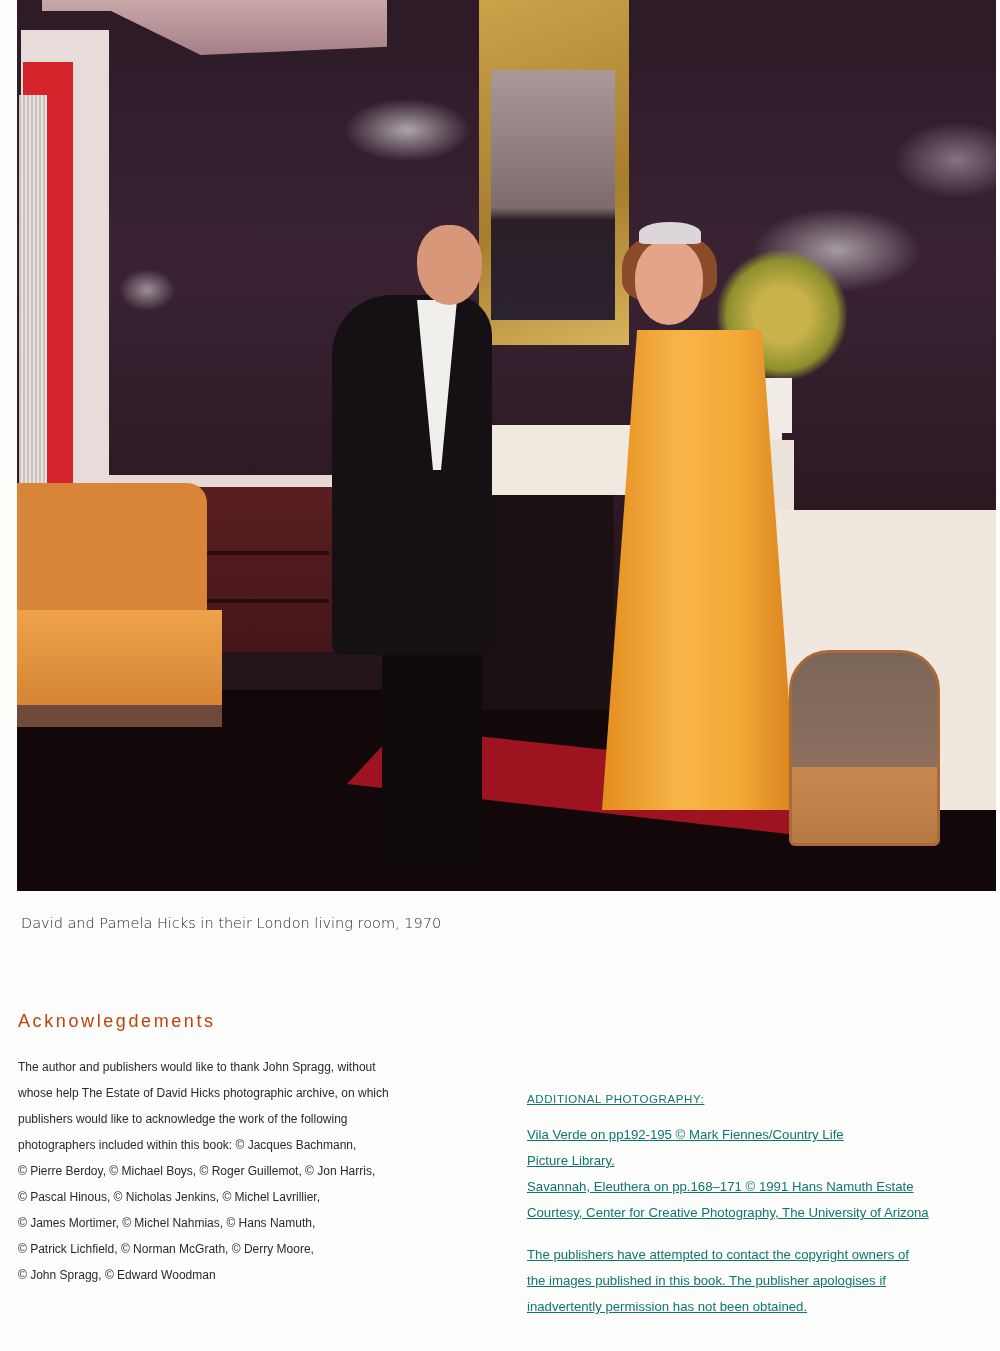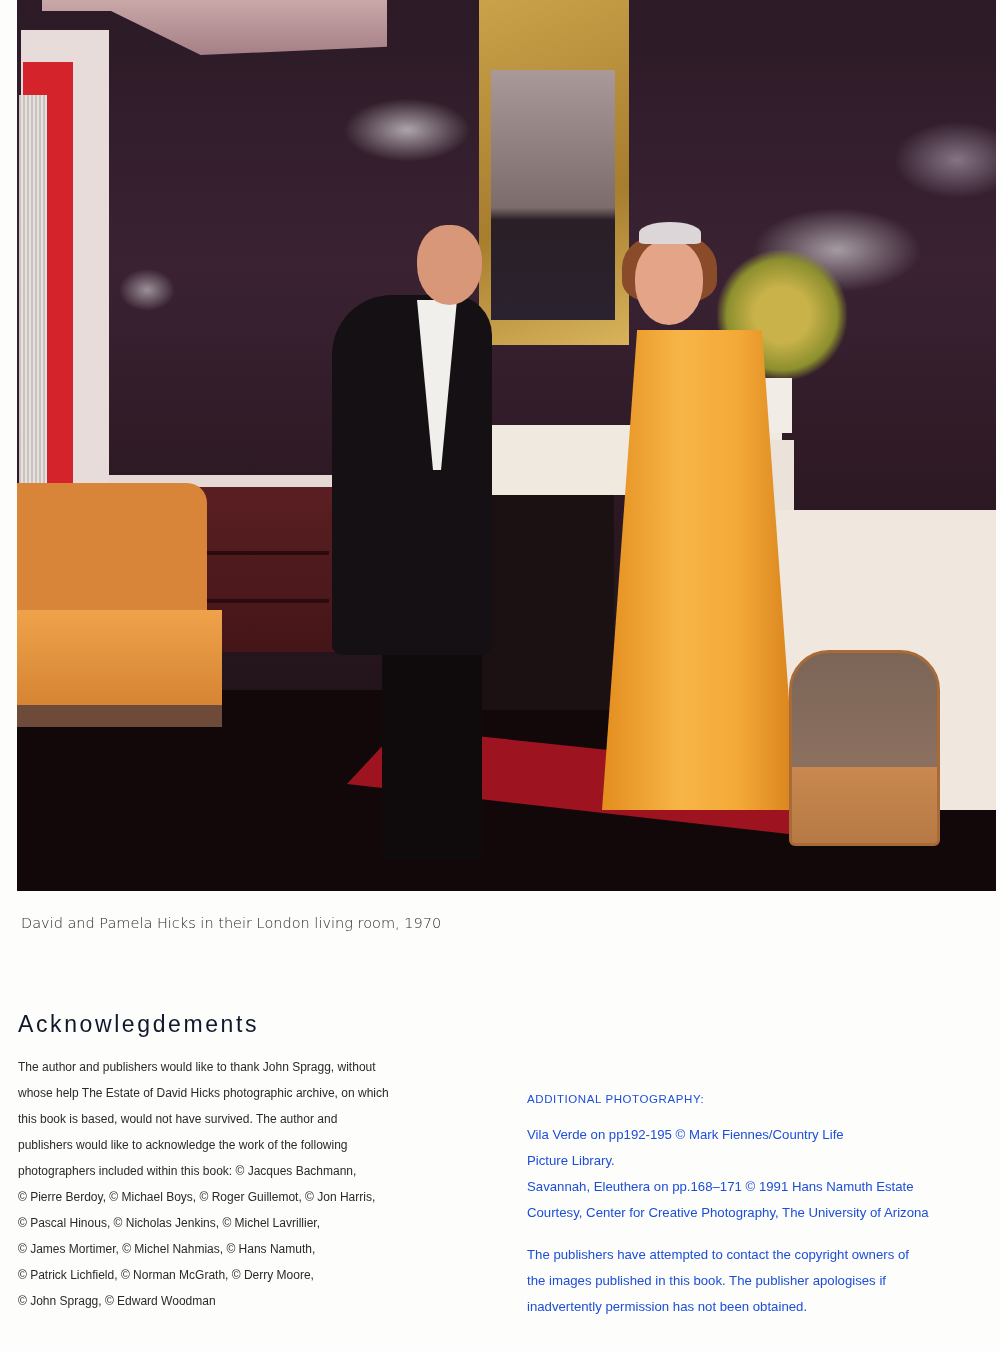--- a/index.html
+++ b/index.html
@@ -86,31 +86,31 @@
     border-radius: 40px 40px 6px 6px; border: 3px solid #a86a36; }
 
   
   .caption {
     position: absolute; left: 17px; top: 911px; margin: 4px;
     font-family: "DejaVu Sans", sans-serif; font-size: 14.5px; color: #2a2a2a;
     letter-spacing: 0; font-weight: 300;
   }
   .heading {
     position: absolute; left: 18px; top: 1011px; margin: 0;
-    font-family: "Liberation Sans", sans-serif; font-size: 23px; font-weight: normal;
-    letter-spacing: 2.6px; color: #0f172a;
+    font-family: "Liberation Sans", sans-serif; font-size: 18px; font-weight: normal;
+    letter-spacing: 2.6px; color: #c2410c;
   }
   .col-left {
     position: absolute; left: 18px; top: 1054px; width: 470px;
     font-size: 12px; line-height: 26px; color: #2a2a2a;
   }
   .col-left .line { display: block; white-space: nowrap; }
   .col-right {
     position: absolute; left: 527px; top: 1086px; width: 460px;
-    font-size: 13.2px; line-height: 26px; color: #1d4ed8;
+    font-size: 13.2px; line-height: 26px; color: #0f766e; text-decoration: underline;
   }
   .col-right .label { display: block; font-size: 11.5px; letter-spacing: 0.6px; margin-bottom: 10px; }
   .col-right .line { display: block; white-space: nowrap; }
   .col-right .notice { margin-top: 16px; }
 </style>
 </head>
 <body>
 
 <div class="photo">
   <div class="wall"></div>
@@ -142,21 +142,20 @@
   <div class="basket"></div>
 </div>
 
 <p class="caption">David and Pamela Hicks in their London living room, 1970</p>
 
 <h2 class="heading">Acknowlegdements</h2>
 
 <div class="col-left">
   <span class="line">The author and publishers would like to thank John Spragg, without</span>
   <span class="line">whose help The Estate of David Hicks photographic archive, on which</span>
-  <span class="line">this book is based, would not have survived. The author and</span>
   <span class="line">publishers would like to acknowledge the work of the following</span>
   <span class="line">photographers included within this book: © Jacques Bachmann,</span>
   <span class="line">© Pierre Berdoy, © Michael Boys, © Roger Guillemot, © Jon Harris,</span>
   <span class="line">© Pascal Hinous, © Nicholas Jenkins, © Michel Lavrillier,</span>
   <span class="line">© James Mortimer, © Michel Nahmias, © Hans Namuth,</span>
   <span class="line">© Patrick Lichfield, © Norman McGrath, © Derry Moore,</span>
   <span class="line">© John Spragg, © Edward Woodman</span>
 </div>
 
 <div class="col-right">

